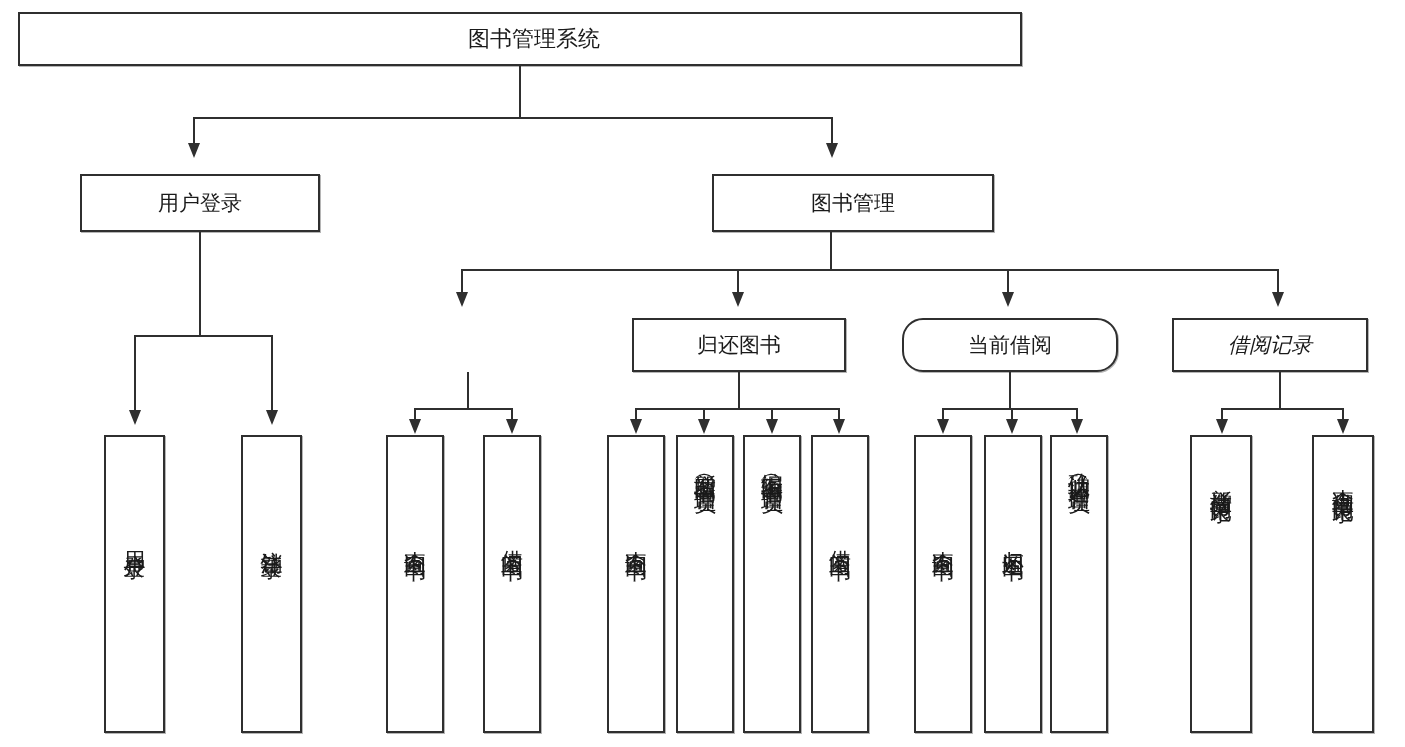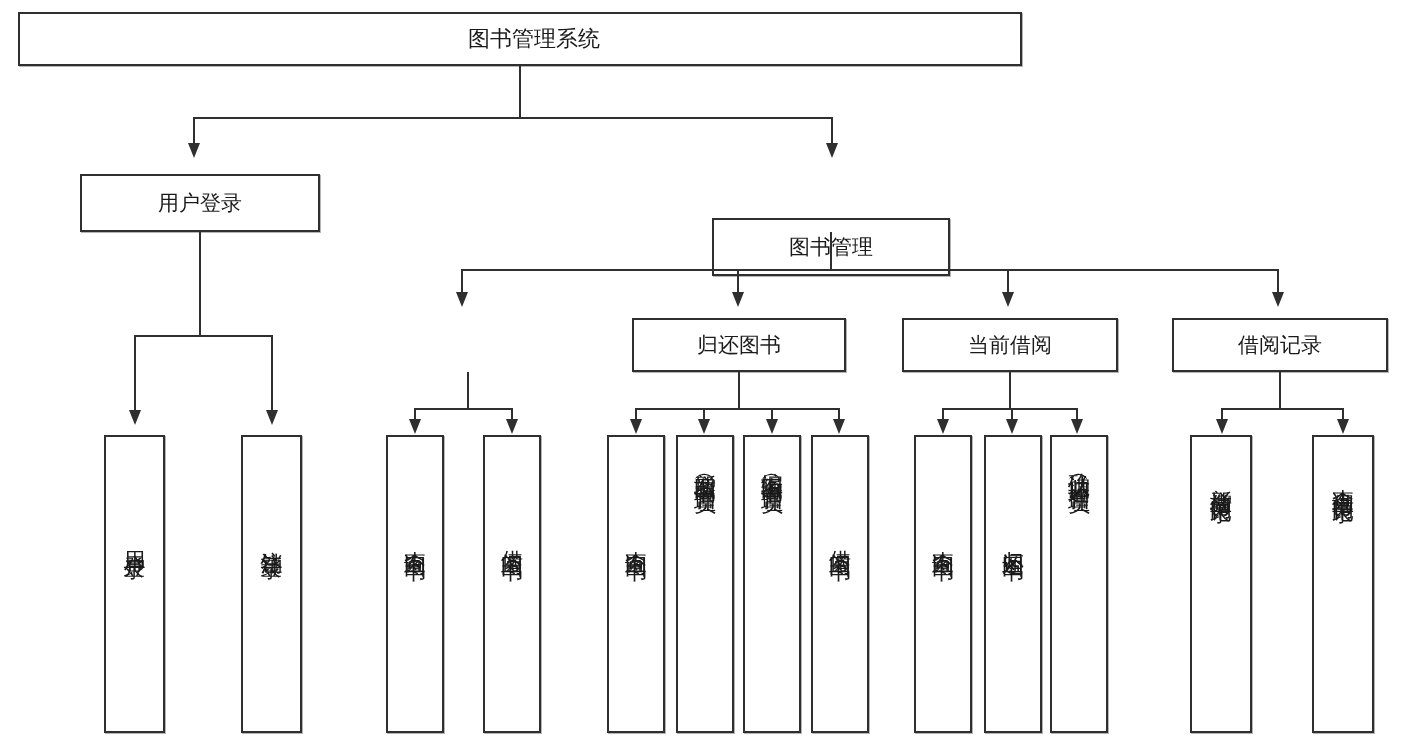--- a/index.html
+++ b/index.html
@@ -82,21 +82,21 @@
   <div class="ln v" style="left:519px;top:66px;width:2px;height:52px;"></div>
   <div class="ln h" style="left:193px;top:117px;width:640px;height:2px;"></div>
   <div class="ln v" style="left:193px;top:117px;width:2px;height:28px;"></div>
   <div class="ln v" style="left:831px;top:117px;width:2px;height:28px;"></div>
   <div class="arrow" style="left:188px;top:143px;"></div>
   <div class="arrow" style="left:826px;top:143px;"></div>
 
   <div class="node h" style="left:80px;top:174px;width:240px;height:58px;">
     <span class="label">用户登录</span>
   </div>
-  <div class="node h" style="left:712px;top:174px;width:238px;height:58px;margin-top:44px;">
+  <div class="node h" style="left:712px;top:174px;width:282px;height:58px;">
     <span class="label">图书管理</span>
   </div>
 
   <div class="ln v" style="left:199px;top:232px;width:2px;height:104px;"></div>
   <div class="ln h" style="left:134px;top:335px;width:138px;height:2px;"></div>
   <div class="ln v" style="left:134px;top:335px;width:2px;height:78px;"></div>
   <div class="ln v" style="left:271px;top:335px;width:2px;height:78px;"></div>
   <div class="arrow" style="left:129px;top:410px;"></div>
   <div class="arrow" style="left:266px;top:410px;"></div>
 
@@ -107,24 +107,24 @@
   <div class="ln v" style="left:1007px;top:269px;width:2px;height:26px;"></div>
   <div class="ln v" style="left:1277px;top:269px;width:2px;height:26px;"></div>
   <div class="arrow" style="left:456px;top:292px;"></div>
   <div class="arrow" style="left:732px;top:292px;"></div>
   <div class="arrow" style="left:1002px;top:292px;"></div>
   <div class="arrow" style="left:1272px;top:292px;"></div>
 
   <div class="node h" style="left:632px;top:318px;width:214px;height:54px;">
     <span class="label">归还图书</span>
   </div>
-  <div class="node h" style="left:902px;top:318px;width:216px;height:54px;">
+  <div class="node h" style="left:902px;top:318px;width:216px;height:54px;border-radius:21px;">
     <span class="label">当前借阅</span>
   </div>
-  <div class="node h" style="left:1172px;top:318px;width:216px;height:54px;">
+  <div class="node h" style="left:1172px;top:318px;width:196px;height:54px;font-style:italic;">
     <span class="label">借阅记录</span>
   </div>
 
   <div class="ln v" style="left:467px;top:372px;width:2px;height:37px;"></div>
   <div class="ln h" style="left:414px;top:408px;width:99px;height:2px;"></div>
   <div class="ln v" style="left:414px;top:408px;width:2px;height:14px;"></div>
   <div class="ln v" style="left:511px;top:408px;width:2px;height:14px;"></div>
   <div class="arrow" style="left:409px;top:419px;"></div>
   <div class="arrow" style="left:506px;top:419px;"></div>
 

